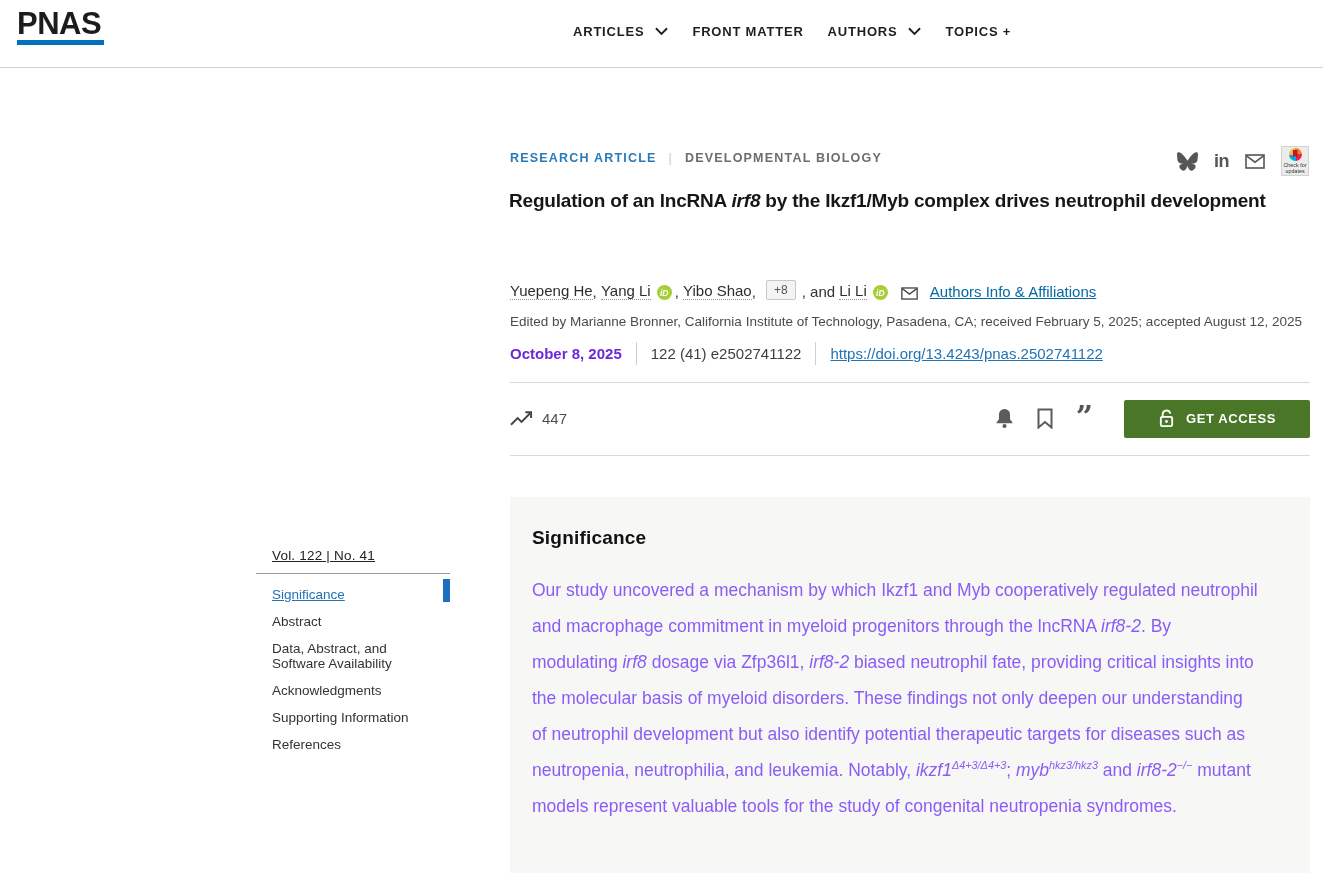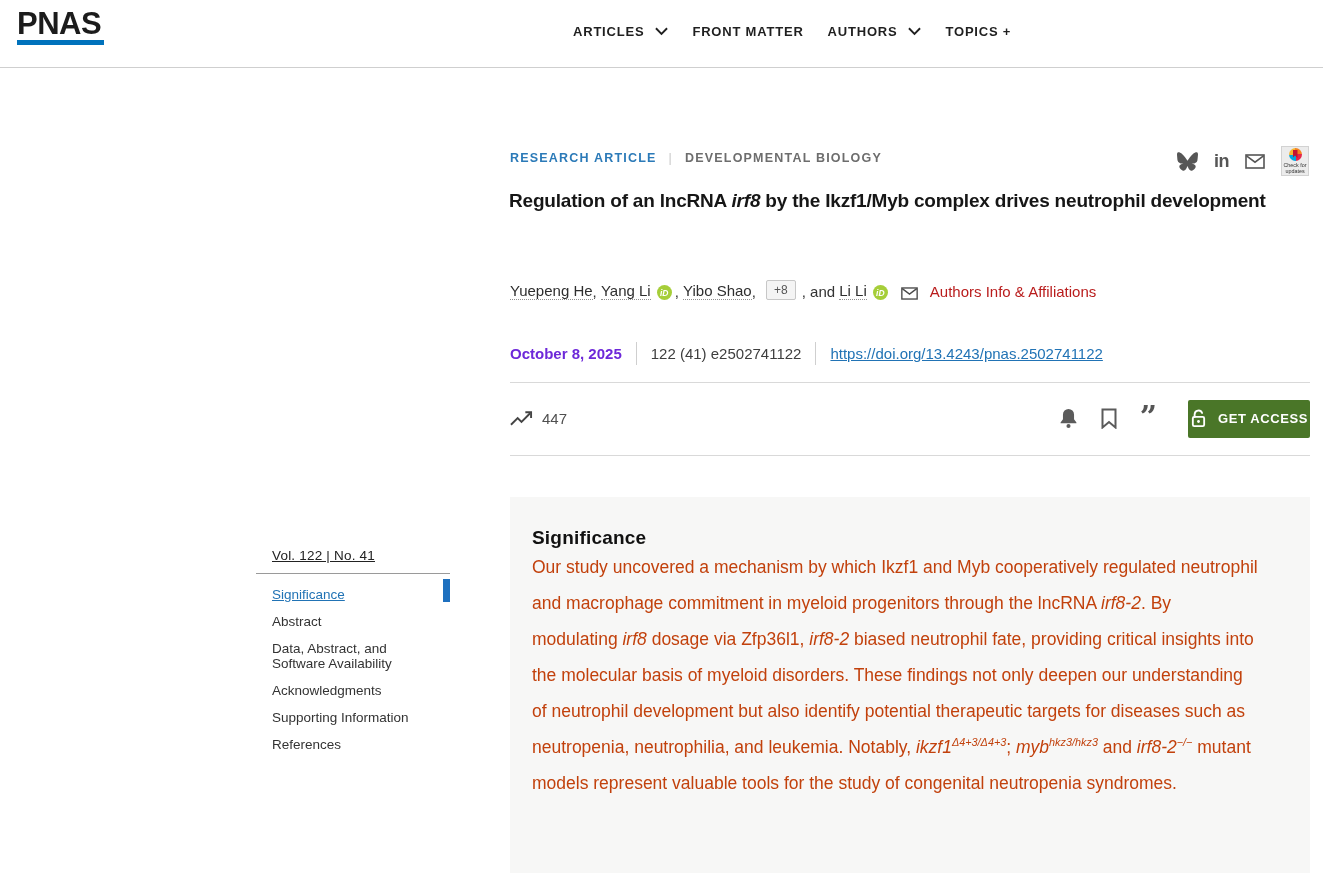--- a/index.html
+++ b/index.html
@@ -33,53 +33,53 @@
 
   .art-title { position:absolute; left:509px; top:177px; width:805px; font-size:19px; line-height:48px; font-weight:700; color:#161616; letter-spacing:-0.2px; }
   .art-title .it { font-style:italic; }
 
   .authors-row { position:absolute; left:510px; top:280px; width:800px; display:flex; align-items:flex-end; flex-wrap:wrap; font-size:15px; color:#333; }
   .auth-name { color:#2e2e2e; border-bottom:1px dotted #8f8f8f; cursor:pointer; }
   .auth-sep { white-space:pre; color:#333; }
   .orcid { width:15px; height:15px; border-radius:50%; background:#a6ce39; color:#fff; font-size:8.5px; font-weight:700; display:inline-flex; align-items:center; justify-content:center; margin:0 3px 0 6px; cursor:pointer; font-style:italic; }
   .plus-chip { border:1px solid #c7c7c7; background:#f4f4f4; border-radius:2px; font-size:12px; color:#555; padding:2px 7px; margin:0 6px; cursor:pointer; }
   .mail-ic { margin:0 12px 0 10px; color:#4a4a4a; display:inline-flex; cursor:pointer; }
-  .auth-info-link { color:#b91c1c; cursor:pointer; }
+  .auth-info-link { color:#0369a1; text-decoration:underline; cursor:pointer; }
 
   .edited-line { position:absolute; left:510px; top:314px; width:800px; font-size:13.5px; color:#4b4b4b; }
 
   .pub-row { position:absolute; left:510px; top:342px; display:flex; align-items:center; font-size:15px; }
   .pub-date { font-weight:700; color:#6d28d9; }
   .pub-div { width:1px; height:23px; background:#cfcfcf; margin:0 14px; }
   .pub-cit { color:#3e3e3e; }
   .doi-link { color:#2173b5; text-decoration:underline; cursor:pointer; }
 
   .hr1 { position:absolute; left:510px; top:382px; width:800px; height:1px; background:#d9d9d9; }
   .hr2 { position:absolute; left:510px; top:455px; width:800px; height:1px; background:#d9d9d9; }
 
   .metrics-row { position:absolute; left:510px; top:399px; width:800px; height:39px; display:flex; align-items:center; justify-content:space-between; }
   .metrics-left { display:flex; align-items:center; gap:9px; color:#4f4f4f; font-size:15px; }
   .metrics-right { display:flex; align-items:center; gap:23px; }
   .tool-ic { color:#5b5b5b; cursor:pointer; display:flex; align-items:center; }
   .quote-glyph { font-size:30px; line-height:20px; font-weight:700; color:#555; cursor:pointer; font-family:"DejaVu Serif",serif; height:24px; }
-  .access-btn { height:38px; background:#4a7628; color:#fff; display:flex; align-items:center; gap:11px; padding:0 2px; font-size:13px; font-weight:700; letter-spacing:0.6px; border-radius:2px; cursor:pointer; margin-left:8px; }
+  .access-btn { height:38px; background:#4a7628; color:#fff; display:flex; align-items:center; gap:11px; padding:0 34px; font-size:13px; font-weight:700; letter-spacing:0.6px; border-radius:2px; cursor:pointer; margin-left:8px; }
 
   
   .sidebar { position:absolute; left:256px; top:546px; width:194px; }
   .vol-link { margin-left:16px; display:inline-block; font-size:13.5px; color:#222; text-decoration:underline; cursor:pointer; letter-spacing:0.2px; }
   .side-rule { border:none; border-top:1px solid #9a9a9a; margin-top:9px; width:194px; }
   .side-list { margin:13px 0 0 16px; width:162px; display:flex; flex-direction:column; gap:12px; font-size:13.5px; line-height:15px; color:#333; }
   .side-item { cursor:pointer; }
   .side-item.active { color:#2173b5; text-decoration:underline; }
   .active-bar { position:absolute; right:0; top:33px; width:7px; height:23px; background:#1e70bf; }
 
   
   .sig-panel { position:absolute; left:510px; top:497px; width:800px; height:400px; background:#f7f7f6; padding:30px 50px 0 22px; }
   .sig-head { font-size:19px; font-weight:700; color:#111; letter-spacing:0.2px; }
-  .sig-para { font-size:17.5px; line-height:36px; color:#c2410c; }
+  .sig-para { margin-top:23px; font-size:17.5px; line-height:36px; color:#8b5cf6; }
   .sig-para .it { font-style:italic; }
   .sig-para sup { font-size:62%; line-height:0; }
 </style>
 </head>
 <body>
 
 <div class="page">
 
   <div class="topbar">
     <div class="logo">
@@ -151,20 +151,21 @@
     <span class="orcid">iD</span>
     <span class="mail-ic">
       <svg width="17" height="13" viewBox="0 0 20 15">
           <rect x="1" y="1" width="18" height="13" fill="none" stroke="#4a4a4a" stroke-width="1.6"></rect>
           <path d="M1.5 1.8 10 8.2l8.5-6.4" fill="none" stroke="#4a4a4a" stroke-width="1.6"></path>
         </svg>
     </span>
     <span class="auth-info-link">Authors Info &amp; Affiliations</span>
   </div>
 
+  <div class="edited-line">Edited by Marianne Bronner, California Institute of Technology, Pasadena, CA; received February 5, 2025; accepted August 12, 2025</div>
 
   <div class="pub-row">
     <span class="pub-date">October 8, 2025</span>
     <span class="pub-div"></span>
     <span class="pub-cit">122 (41) e2502741122</span>
     <span class="pub-div"></span>
     <span class="doi-link">https://doi.org/13.4243/pnas.2502741122</span>
   </div>
 
   <div class="hr1"></div>

